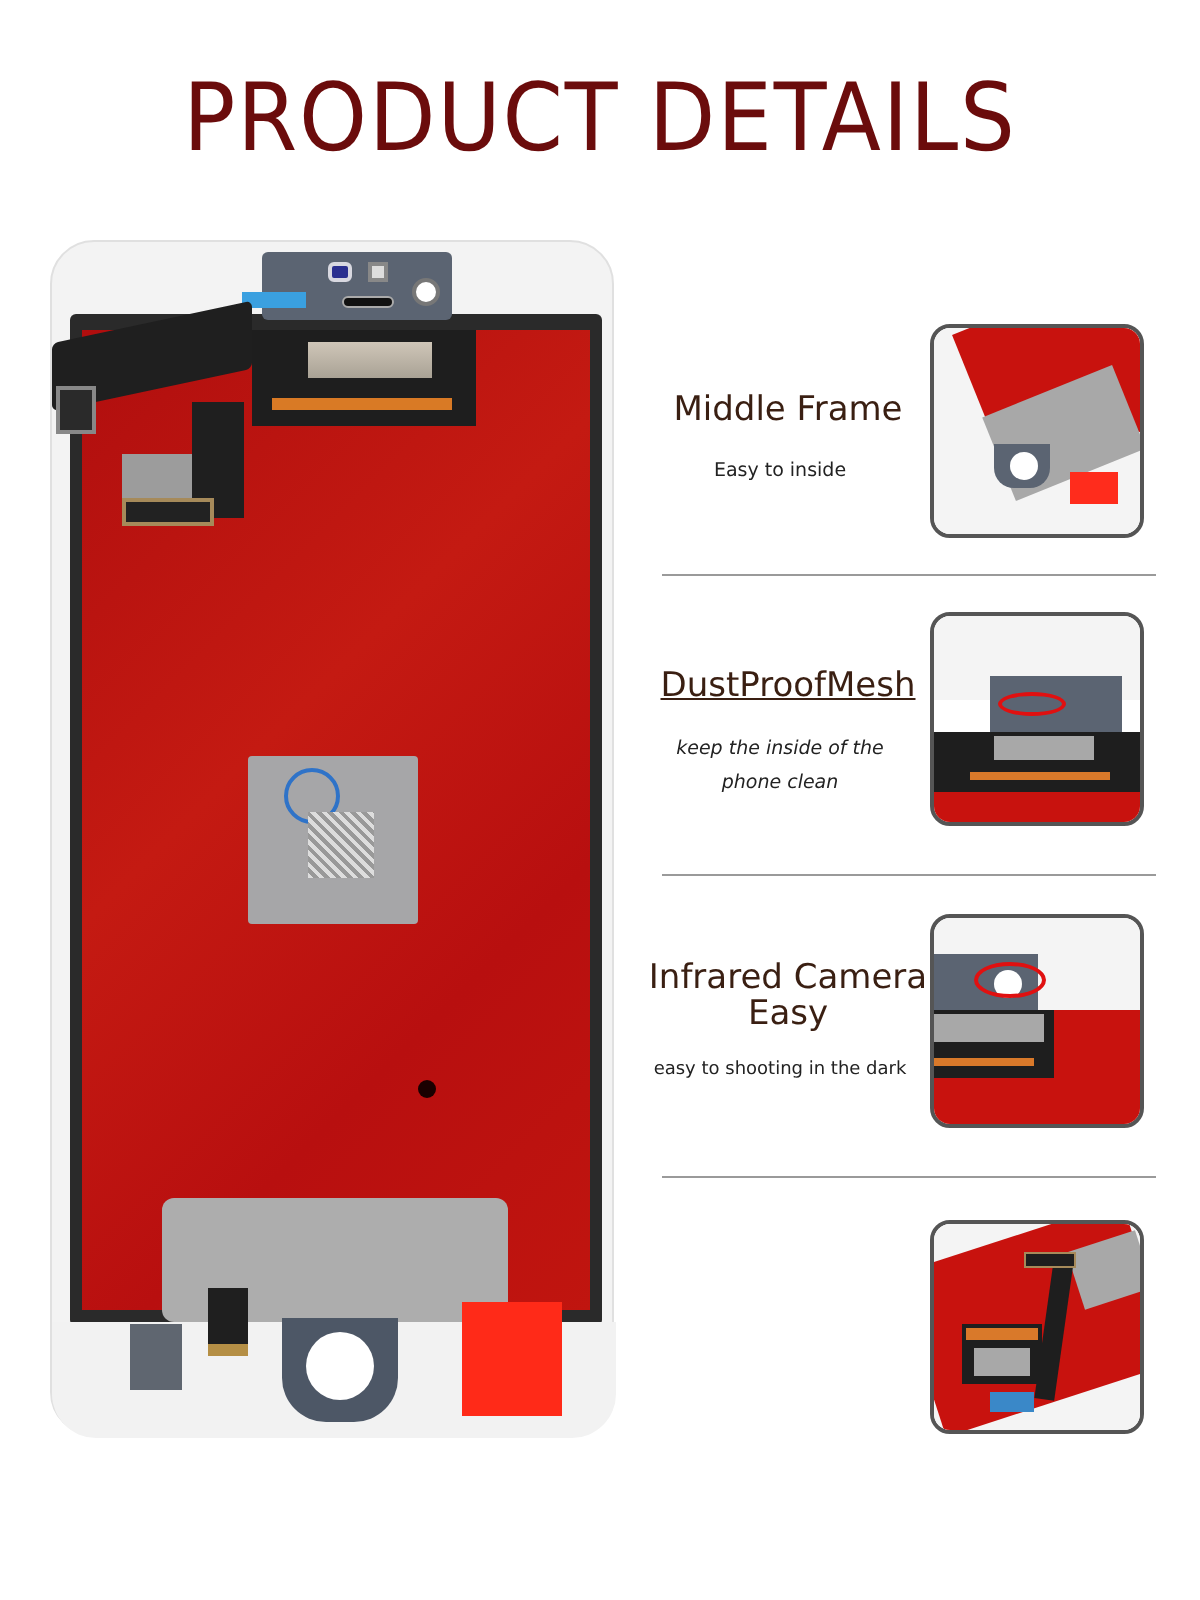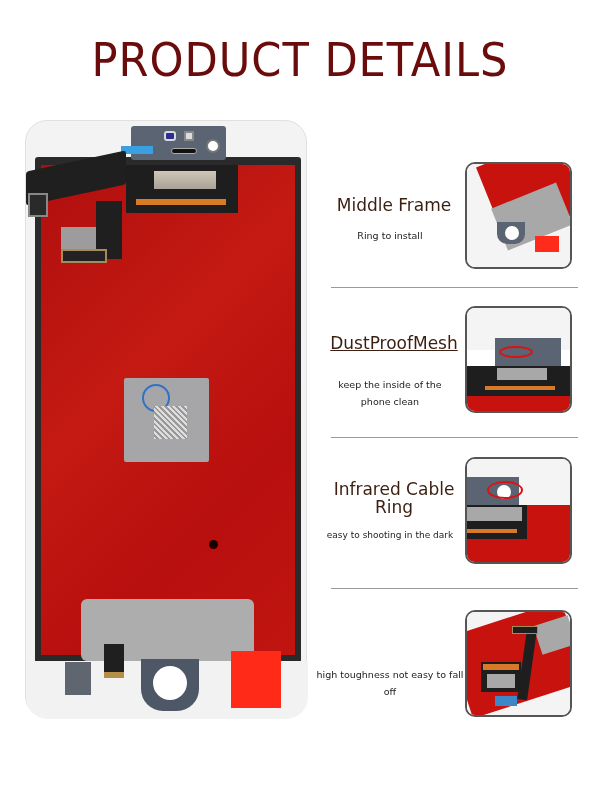--- a/index.html
+++ b/index.html
@@ -121,66 +121,65 @@
   <div class="bottom-white"></div>
   <div class="conn-bottom"></div>
   <div class="grey-pad"></div>
   <div class="home-ring"></div>
   <div class="home-btn"></div>
   <div class="red-tab"></div>
 </div>
 
 <div class="feature" style="top:160px;">
   <div class="ftitle" style="top:36px;">Middle Frame</div>
-  <div class="fdesc" style="top:67px;">Ring to install</div>
+  <div class="fdesc" style="top:67px;">Easy to inside</div>
   <div class="thumb" style="top:2px;" title="close-up of middle frame and home button area">
     <div class="t-white" style="left:0;top:0;width:107px;height:107px;"></div>
     <div class="t-red" style="left:20px;top:-20px;width:110px;height:80px;transform:rotate(-22deg);"></div>
     <div class="t-grey" style="left:30px;top:30px;width:70px;height:45px;transform:rotate(-22deg);"></div>
     <div class="t-slate" style="left:30px;top:58px;width:28px;height:22px;border-radius:0 0 10px 10px;"></div>
     <div class="t-circle" style="left:38px;top:62px;width:14px;height:14px;"></div>
     <div class="t-brightred" style="left:68px;top:72px;width:24px;height:16px;"></div>
   </div>
 </div>
 <div class="divider" style="top:287px;"></div>
 
 <div class="feature" style="top:304px;">
   <div class="ftitle" style="top:30px;text-decoration:underline;">DustProofMesh</div>
-  <div class="fdesc" style="top:72px;width:160px;padding:0 28px;">keep the inside of the phone clean</div>
+  <div class="fdesc" style="top:62px;width:160px;padding:0 28px;font-style:italic;">keep the inside of the phone clean</div>
   <div class="thumb" style="top:2px;" title="close-up of earpiece dust proof mesh circled in red">
     <div class="t-white" style="left:0;top:0;width:107px;height:42px;"></div>
     <div class="t-slate" style="left:28px;top:30px;width:66px;height:28px;"></div>
     <div class="t-dark" style="left:0;top:58px;width:107px;height:30px;"></div>
     <div class="t-grey" style="left:30px;top:60px;width:50px;height:12px;"></div>
     <div class="t-orange" style="left:18px;top:78px;width:70px;height:4px;"></div>
     <div class="t-red" style="left:0;top:88px;width:107px;height:19px;"></div>
     <div class="t-oval" style="left:32px;top:38px;width:34px;height:12px;"></div>
   </div>
 </div>
 <div class="divider" style="top:437px;"></div>
 
 <div class="feature" style="top:455px;">
-  <div class="ftitle" style="top:25px;">Infrared Cable Ring</div>
+  <div class="ftitle" style="top:25px;">Infrared Camera Easy</div>
   <div class="fdesc" style="top:72px;width:160px;font-size:9px;">easy to shooting in the dark</div>
   <div class="thumb" style="top:2px;" title="close-up of infrared camera ring circled in red">
     <div class="t-white" style="left:0;top:0;width:107px;height:46px;"></div>
     <div class="t-slate" style="left:0;top:18px;width:52px;height:30px;"></div>
     <div class="t-circle" style="left:30px;top:26px;width:14px;height:14px;"></div>
     <div class="t-dark" style="left:0;top:46px;width:60px;height:34px;"></div>
     <div class="t-grey" style="left:0;top:48px;width:55px;height:14px;"></div>
     <div class="t-orange" style="left:0;top:70px;width:50px;height:4px;"></div>
     <div class="t-red" style="left:0;top:80px;width:107px;height:27px;"></div>
     <div class="t-red" style="left:60px;top:46px;width:47px;height:34px;"></div>
     <div class="t-oval" style="left:20px;top:22px;width:36px;height:18px;"></div>
   </div>
 </div>
 <div class="divider" style="top:588px;"></div>
 
 <div class="feature" style="top:608px;">
-  <div class="fdesc" style="top:58px;width:160px;padding:0 6px;">high toughness not easy to fall off</div>
   <div class="thumb" style="top:2px;" title="close-up of flex cable over red backplate">
     <div class="t-white" style="left:0;top:0;width:107px;height:107px;"></div>
     <div class="t-red" style="left:-10px;top:5px;width:120px;height:85px;transform:rotate(-18deg);"></div>
     <div class="t-grey" style="left:70px;top:8px;width:36px;height:30px;transform:rotate(-18deg);"></div>
     <div class="t-dark" style="left:55px;top:18px;width:10px;height:70px;transform:rotate(8deg);"></div>
     <div class="t-dark" style="left:45px;top:14px;width:26px;height:8px;border:1px solid #a68a5a;"></div>
     <div class="t-dark" style="left:14px;top:50px;width:40px;height:30px;"></div>
     <div class="t-orange" style="left:16px;top:52px;width:36px;height:6px;"></div>
     <div class="t-grey" style="left:20px;top:62px;width:28px;height:14px;"></div>
     <div class="t-slate" style="left:28px;top:84px;width:22px;height:10px;background:#3a88c8;"></div>

